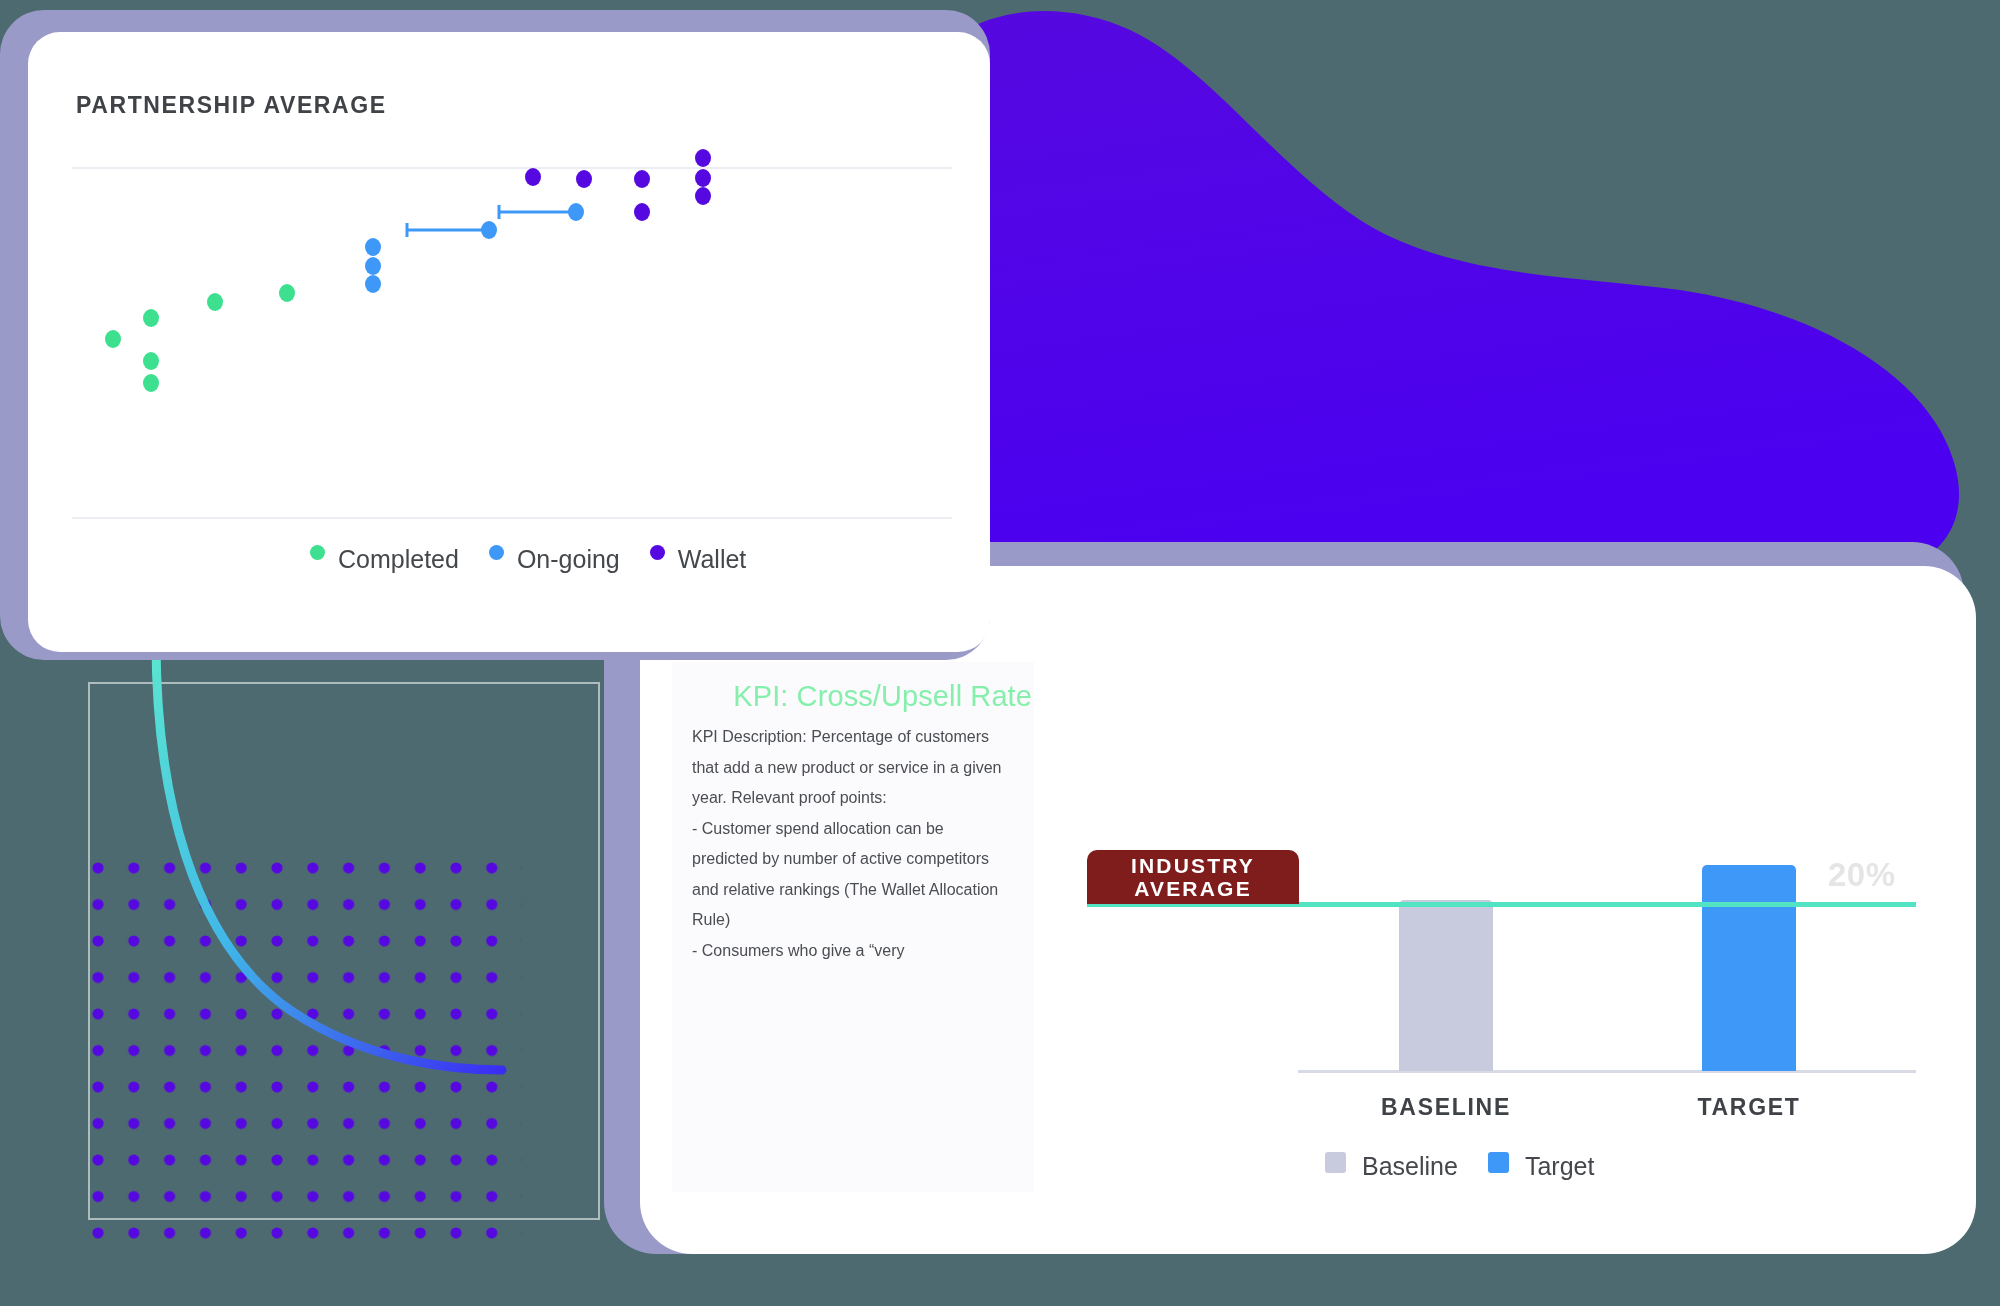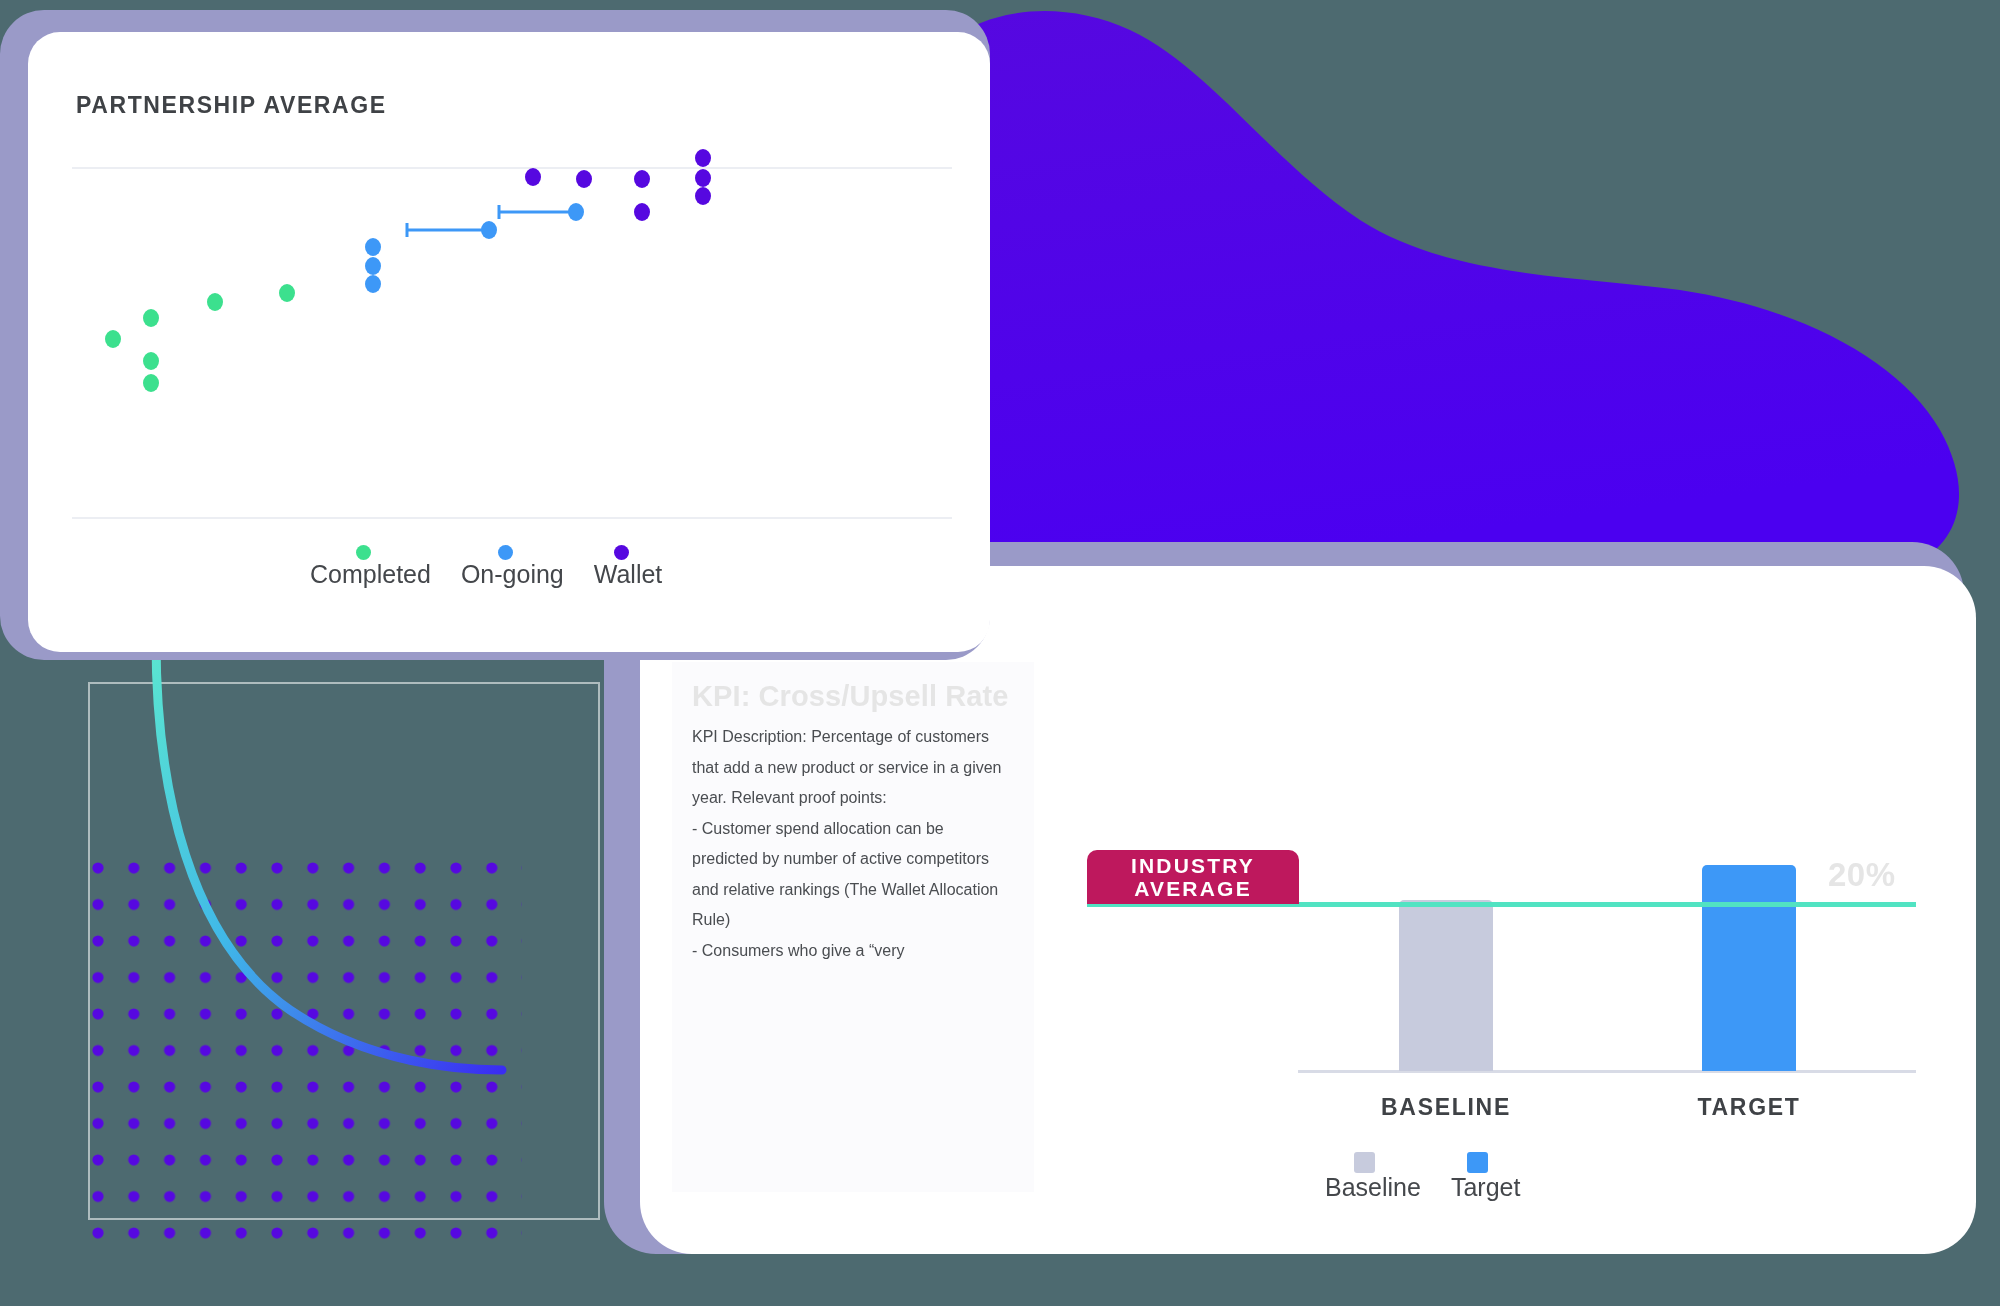--- a/index.html
+++ b/index.html
@@ -136,23 +136,22 @@
 
   
   .legend-row {
     position: absolute;
     display: flex;
     align-items: center;
     gap: 0px;
   }
   .legend-item {
     display: flex;
-    align-items: center;
+    align-items: flex-start;
     margin-right: 30px;
-    flex-direction: column;
   }
   .legend-dot {
     width: 15px;
     height: 15px;
     border-radius: 50%;
     margin-right: 13px;
     flex: none;
   }
   .legend-sq {
     width: 21px;
@@ -183,23 +182,24 @@
     width: 362px;
     height: 530px;
     background: #fbfbfd;
   }
   .kpi-heading {
     position: absolute;
     left: 692px;
     top: 680px;
     width: 340px;
     font-size: 29px;
-    font-weight: bold;
-    color: #e5e5e5;
+    font-weight: normal;
+    color: #86efac;
     letter-spacing: 0.1px;
+    text-align: right;
   }
   .kpi-body {
     position: absolute;
     left: 692px;
     top: 722px;
     width: 320px;
     font-size: 16px;
     line-height: 30.5px;
     color: #4a4d51;
     white-space: pre-line;
@@ -326,21 +326,21 @@
 <div id="kpi-text-panel"></div>
 <div class="kpi-heading">KPI: Cross/Upsell Rate</div>
 <div class="kpi-body">KPI Description: Percentage of customers that add a new product or service in a given year. Relevant proof points:
 - Customer spend allocation can be predicted by number of active competitors and relative rankings (The Wallet Allocation Rule)
 - Consumers who give a “very</div>
 
 <div id="bar-baseline-axis"></div>
 <div id="bar-baseline" style="background: rgb(199, 203, 221);"></div>
 <div id="bar-target" style="background: rgb(61, 152, 247);"></div>
 <div id="industry-line" style="background: rgb(81, 227, 194);"></div>
-<div id="industry-badge" style="background: #be185d;">
+<div id="industry-badge" style="background: #7f1d1d;">
   <span>INDUSTRY
 AVERAGE</span>
 </div>
 <div id="target-value" style="color: #e5e5e5;">20%</div>
 <div class="bar-cat-label" id="cat-baseline">BASELINE</div>
 <div class="bar-cat-label" id="cat-target">TARGET</div>
 
 <div class="legend-row" id="bar-legend">
   <div class="legend-item">
     <span class="legend-sq" style="background: rgb(199, 203, 221);"></span>

